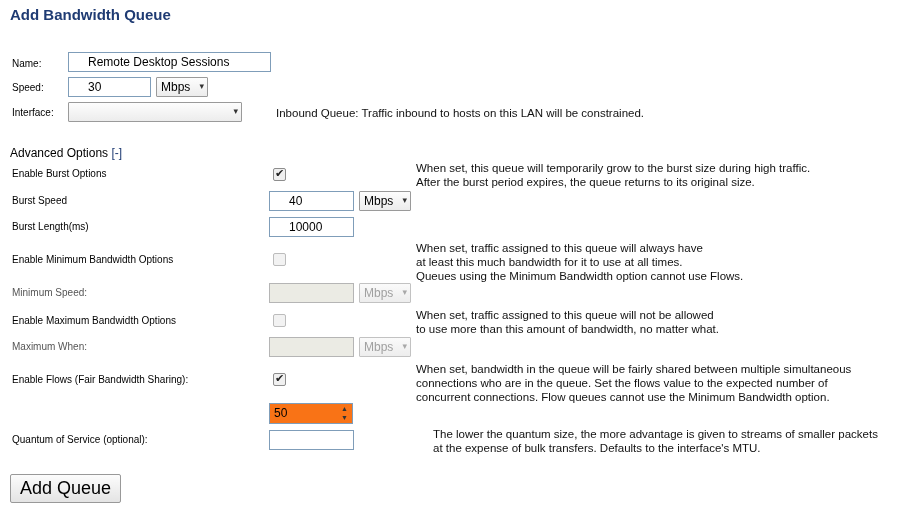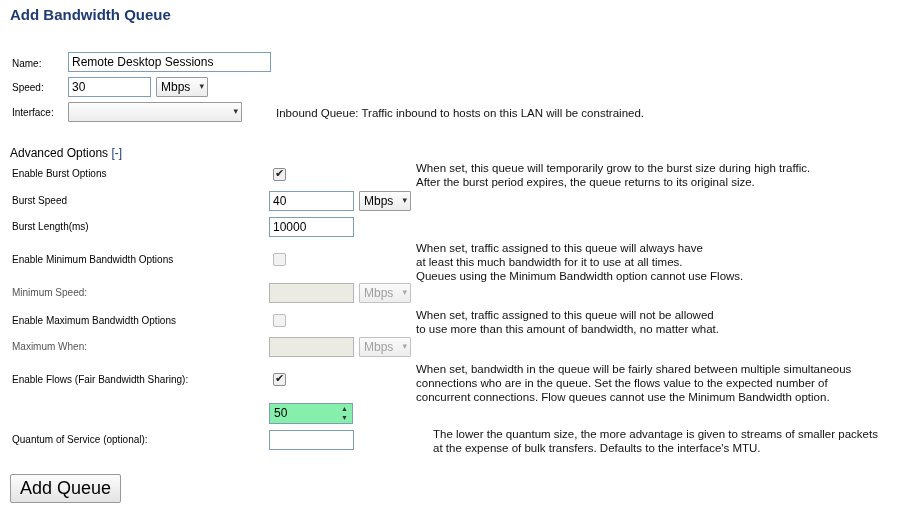--- a/index.html
+++ b/index.html
@@ -36,21 +36,21 @@
   }
   .lbl.dim {
     color: #555;
   }
   input[type="text"] {
     position: absolute;
     font-family: "Liberation Sans", sans-serif;
     font-size: 12px;
     border: 1px solid #7f9db9;
     background: #ffffff;
-    padding: 1px 3px;
+    padding: 1px 19px;
     box-sizing: border-box;
     height: 20px;
     color: #000;
   }
   input[type="text"][disabled] {
     background: #ebebe4;
     color: #6d6d6d;
     border: 1px solid #b5b5b5;
   }
   .selbox {
@@ -113,21 +113,21 @@
     color: #111;
     line-height: 14px;
     white-space: pre-line;
   }
   .spin {
     position: absolute;
     height: 21px;
     width: 84px;
     box-sizing: border-box;
     border: 1px solid #7f9db9;
-    background: #86efac;
+    background: #f97316;
   }
   .spin .val {
     position: absolute;
     left: 4px;
     top: 2px;
     font-size: 12px;
   }
   .spin .btns {
     position: absolute;
     right: 1px;

